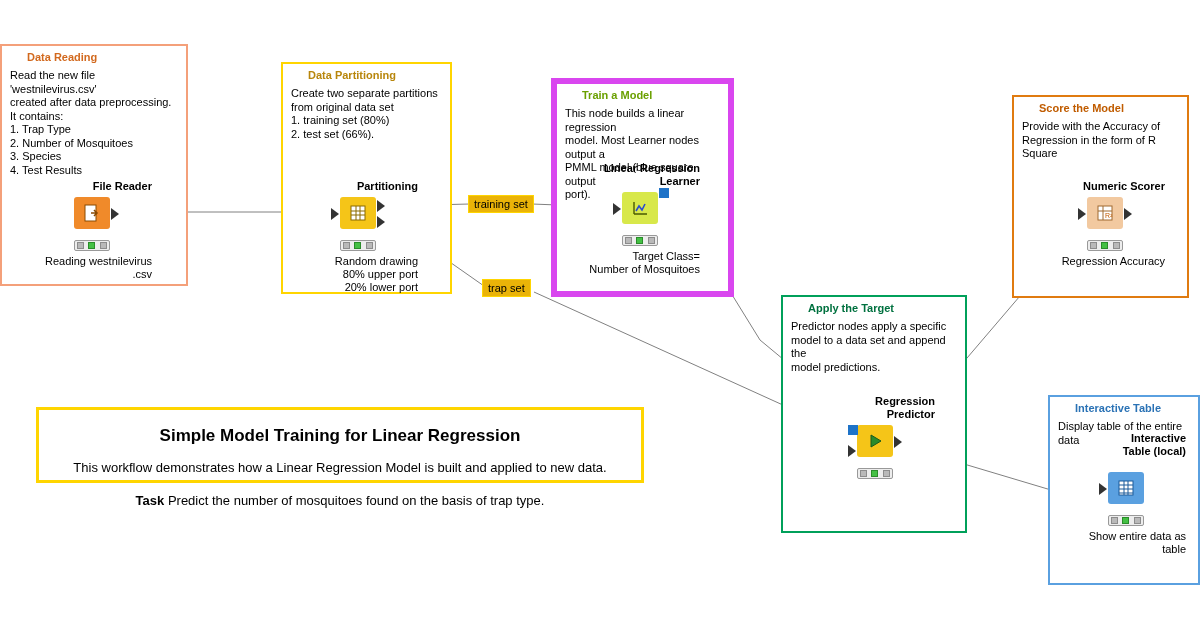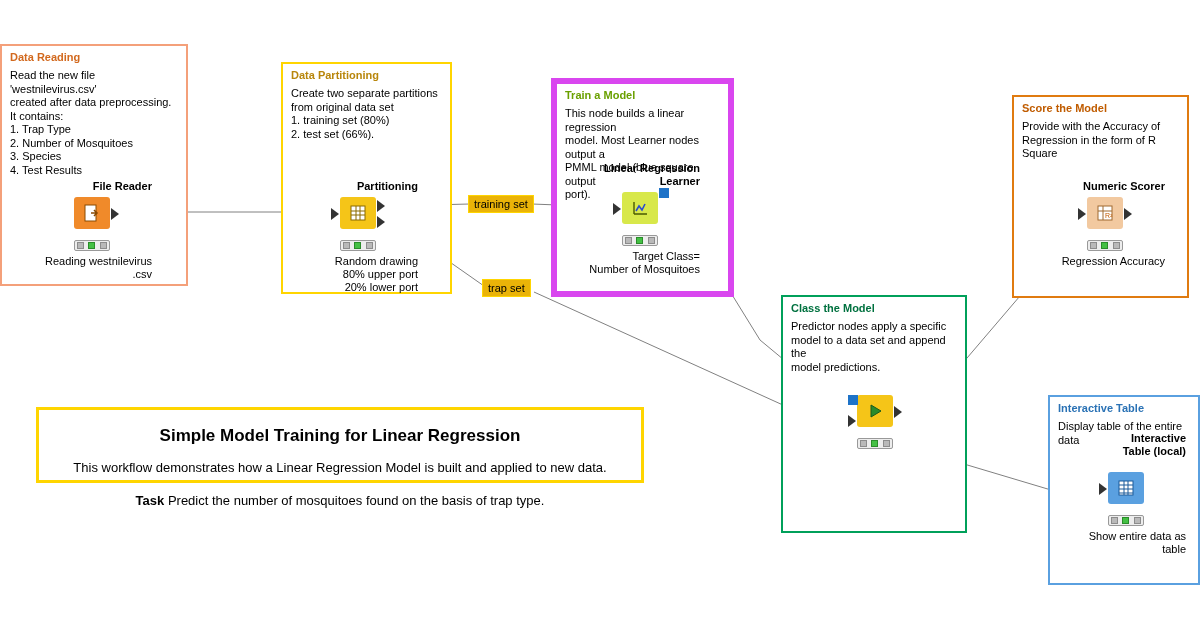--- a/index.html
+++ b/index.html
@@ -29,21 +29,21 @@
     pointer-events: none;
   }
   .annotation {
     position: absolute;
     background: #ffffff;
     box-sizing: border-box;
   }
   .annotation .ann-title {
     font-size: 11px;
     font-weight: bold;
-    padding: 5px 8px 2px 8px;
+    padding: 5px 8px 2px 25px;
   }
   .annotation .ann-body {
     font-size: 11px;
     line-height: 13.5px;
     padding: 4px 8px 6px 8px;
     white-space: pre-line;
   }
   
   .ann-salmon { border: 2px solid #f4a07a; }
   .ann-salmon .ann-title { color: #d2691e; }
@@ -235,21 +235,21 @@
   </div>
 
   <div class="annotation ann-orange" style="left:1012px; top:95px; width:177px; height:203px;">
     <div class="ann-title">Score the Model</div>
     <div class="ann-body">Provide with the Accuracy of
 Regression in the form of R
 Square</div>
   </div>
 
   <div class="annotation ann-green-dark" style="left:781px; top:295px; width:186px; height:238px;">
-    <div class="ann-title">Class the Model</div>
+    <div class="ann-title">Apply the Target</div>
     <div class="ann-body">Predictor nodes apply a specific
 model to a data set and append the
 model predictions.</div>
   </div>
 
   <div class="annotation ann-blue" style="left:1048px; top:395px; width:152px; height:190px;">
     <div class="ann-title">Interactive Table</div>
     <div class="ann-body">Display table of the entire
 data</div>
   </div>
@@ -342,20 +342,22 @@
     </div>
     <div class="node-status">
         <i></i>
         <i class="on"></i>
         <i></i>
       </div>
     <div class="node-sub">Regression Accuracy</div>
   </div>
 
   <div class="node" style="left:815px; top:395px;">
+    <div class="node-label">Regression
+Predictor</div>
     <div class="node-figure">
       <div class="node-icon" style="background:#f5c518;">
         <svg width="20" height="20" viewBox="0 0 20 20" aria-hidden="true">
           <polygon points="6,4 16,10 6,16" fill="#2a8c2a" stroke="#1a5a1a" stroke-width="1"></polygon>
         </svg>
       </div>
       <div class="port in-sq" style="top:0px;"></div>
       <div class="port in-tri" style="top:20px;"></div>
       <div class="port out-tri"></div>
     </div>

